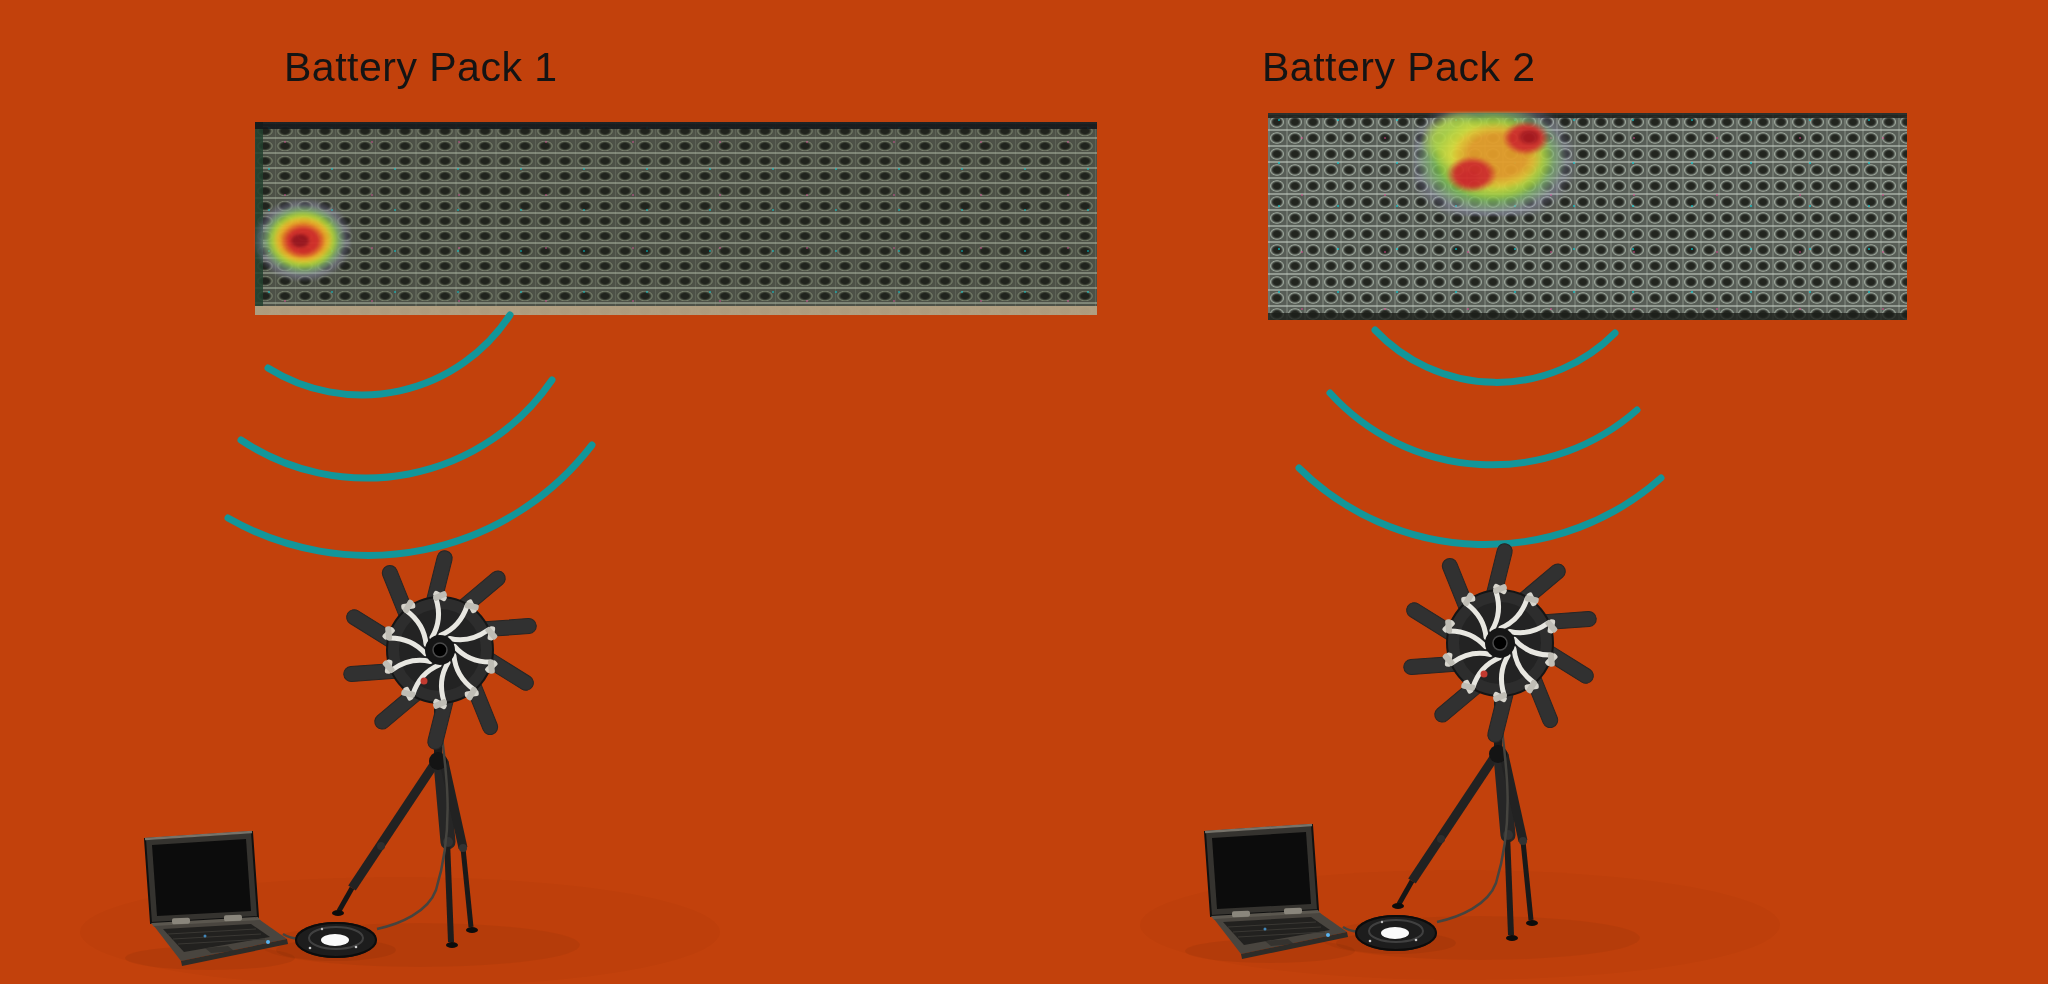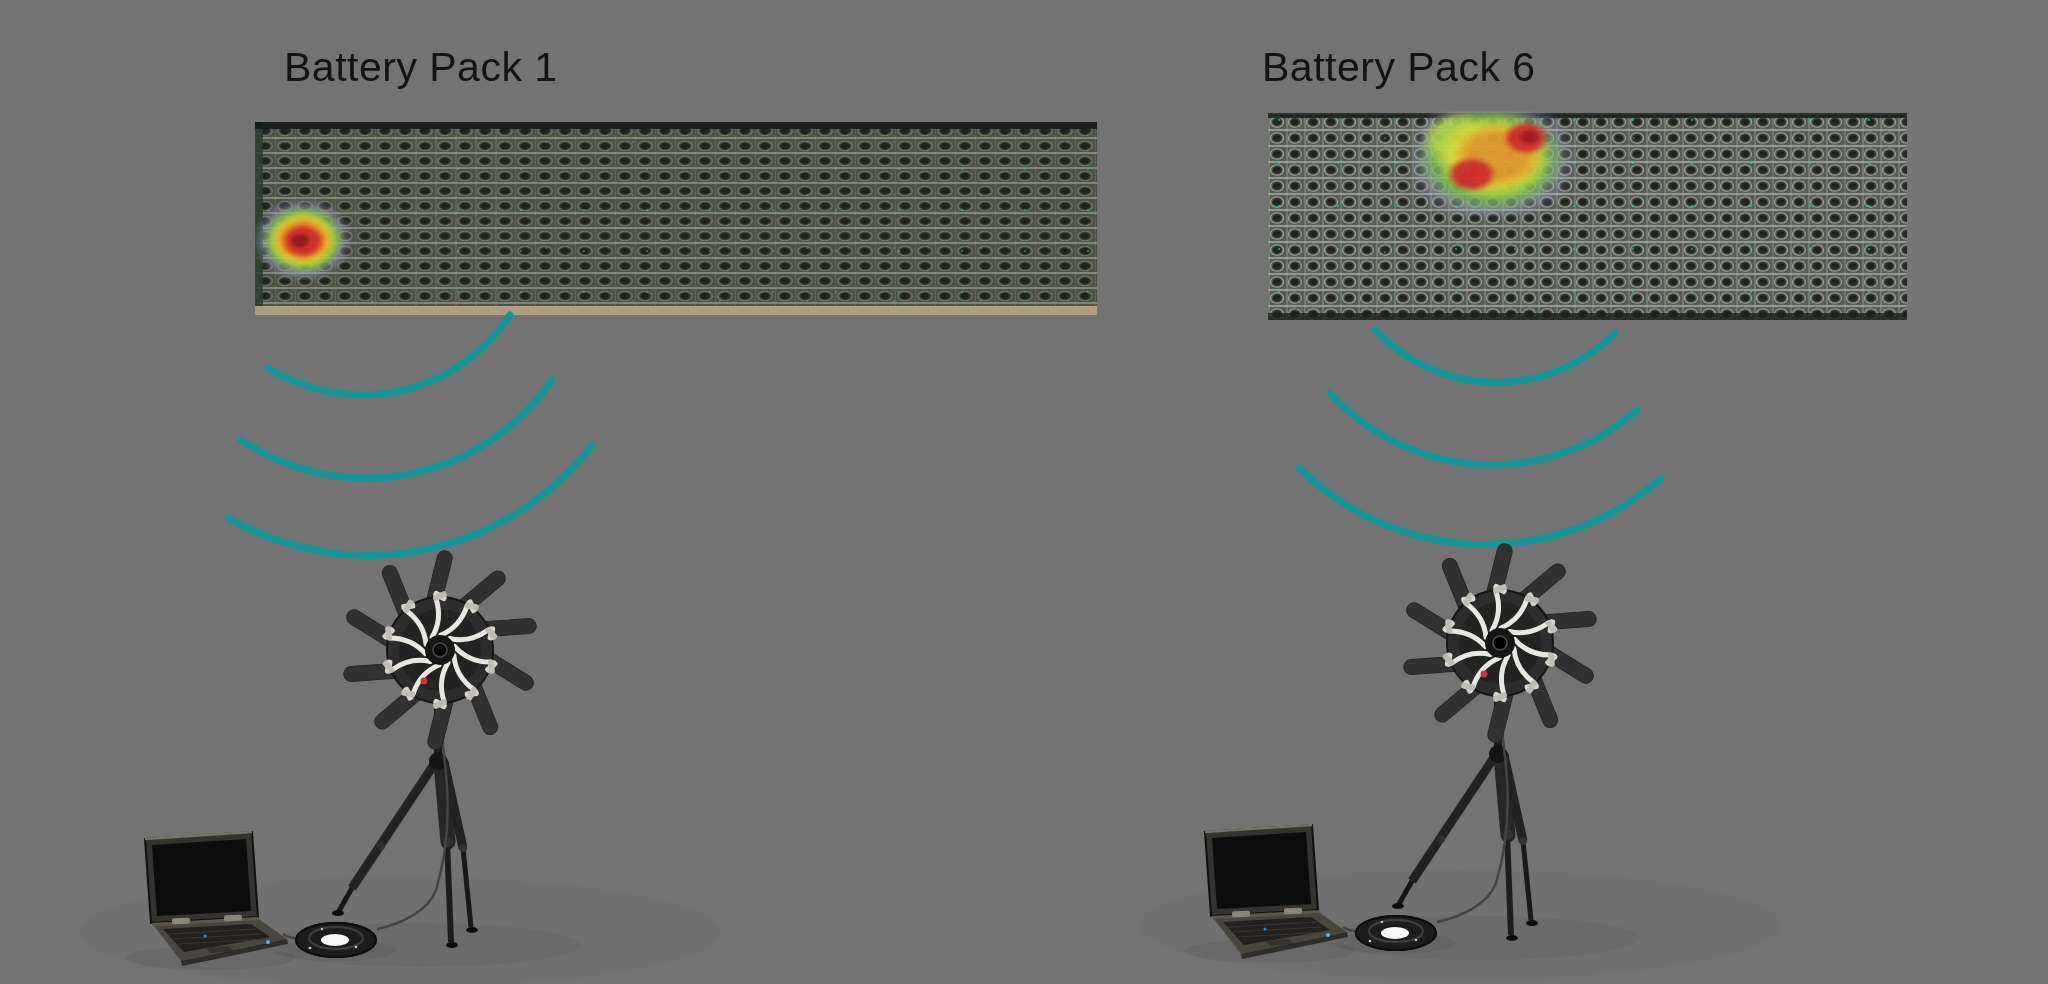--- a/index.html
+++ b/index.html
@@ -1,17 +1,17 @@
 <!DOCTYPE html>
 <html><head>
 <meta charset="utf-8">
 <style>
   html,body{margin:0;padding:0;background:#ffffff;}
   #canvas{
-    position:relative;width:2048px;height:984px;background:#737373;overflow:hidden;
+    position:relative;width:2048px;height:984px;background:#c2410c;overflow:hidden;
     font-family:"Liberation Sans","DejaVu Sans",sans-serif;
   }
   .pack-label{
     position:absolute;font-size:41px;color:#141414;letter-spacing:0.5px;white-space:nowrap;
   }
   #pack-label-1{left:284px;top:44px;}
   #pack-label-2{left:1262px;top:44px;}
 
   .battery-photo{position:absolute;overflow:hidden;}
 
@@ -73,21 +73,21 @@
   }
 
   #scene-svg{position:absolute;left:0;top:0;}
 </style>
 </head>
 <body>
 
 <div id="canvas">
 
   <div class="pack-label" id="pack-label-1">Battery Pack 1</div>
-  <div class="pack-label" id="pack-label-2">Battery Pack 6</div>
+  <div class="pack-label" id="pack-label-2">Battery Pack 2</div>
 
   <div class="battery-photo" id="pack1"></div>
   <div class="battery-photo" id="pack2"></div>
 
   <div class="hotspot" id="hotspot1"></div>
   <div class="hotspot" id="hotspot2"></div>
 
   <svg id="scene-svg" width="2048" height="984" viewBox="0 0 2048 984" xmlns="http://www.w3.org/2000/svg">
 
     <defs>

